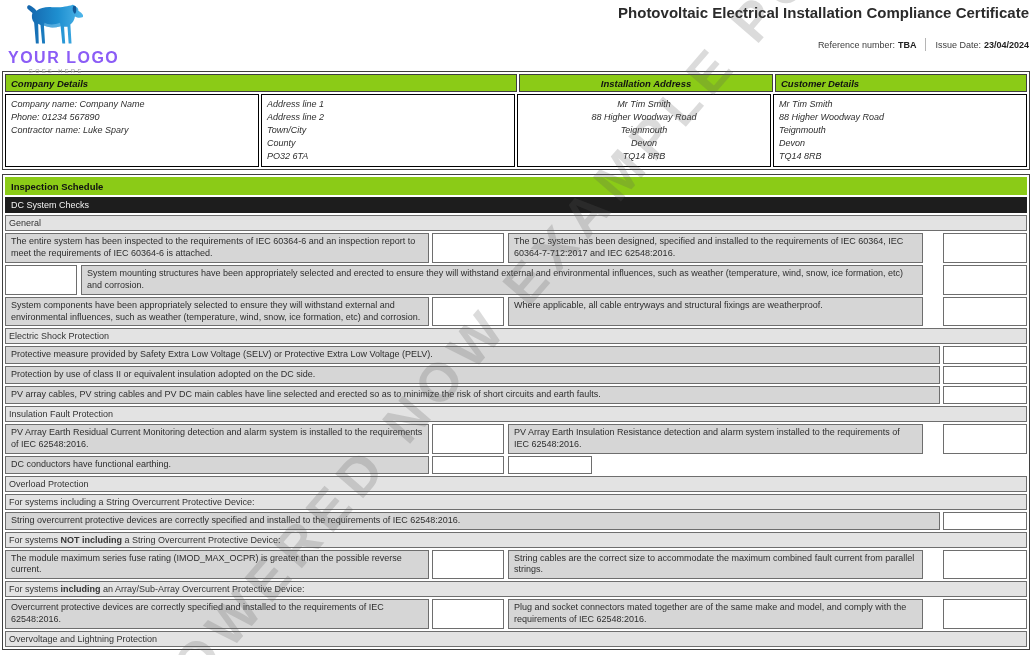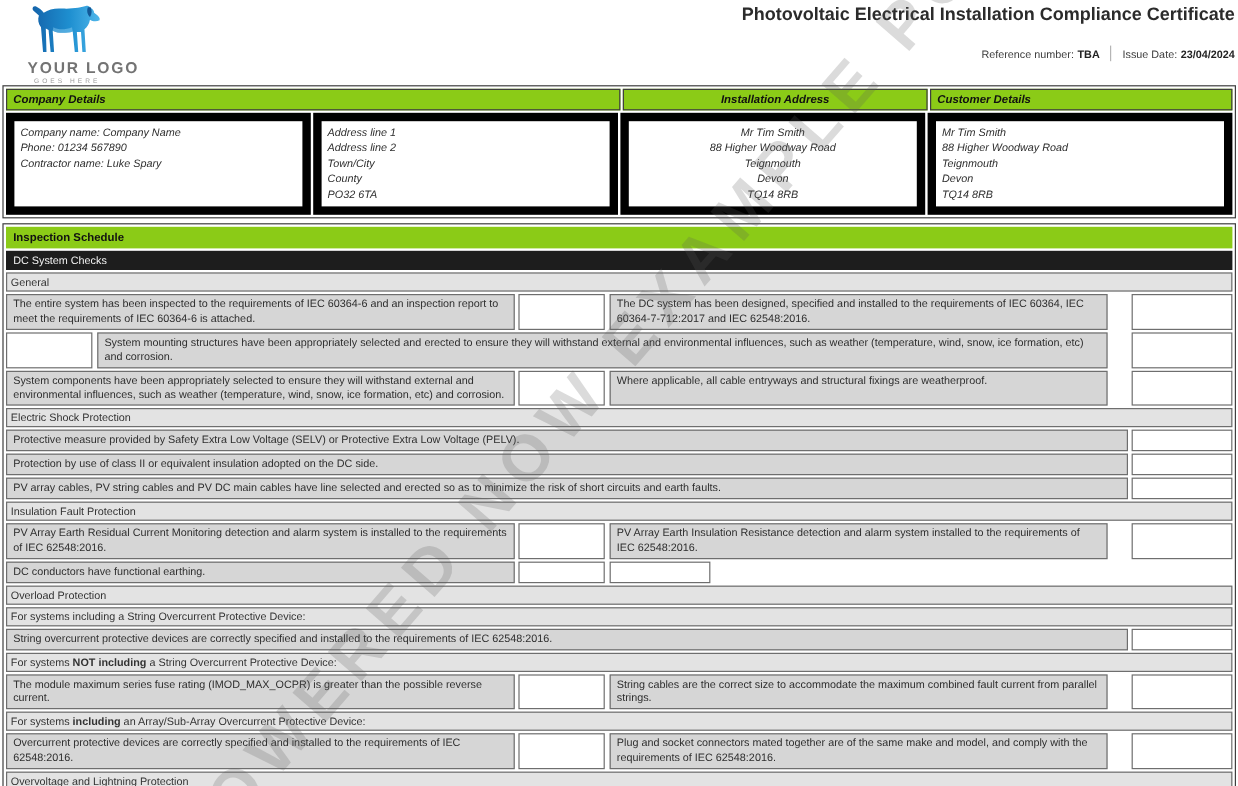--- a/index.html
+++ b/index.html
@@ -13,35 +13,35 @@
     position:absolute; left:130px; top:690px; width:1400px;
     transform:rotate(-49deg); transform-origin:0 0;
     font-size:54px; font-weight:bold; letter-spacing:9px; white-space:nowrap;
     color:rgba(90,90,90,0.22); z-index:9; pointer-events:none;
   }
 
   
   header { position:relative; height:70px; }
   .logo { position:absolute; left:8px; top:2px; width:96px; text-align:center; }
   .logo svg { display:block; margin:0 auto; }
-  .logo-title { font-size:13px; font-weight:bold; letter-spacing:1.5px; color:#737373; margin-top:1px; white-space:nowrap;margin-left:15px; }
+  .logo-title { font-size:16px; font-weight:bold; letter-spacing:1.5px; color:#8b5cf6; margin-top:1px; white-space:nowrap; }
   .logo-sub { font-size:5.5px; letter-spacing:2.5px; color:#9b9b9b; margin-top:1px; }
   .title-block { position:absolute; right:3px; top:4px; text-align:right; }
   h1 { font-size:15px; font-weight:bold; color:#2b2b2b; }
   .ref-line { margin-top:17px; font-size:9px; color:#3c3c3c; display:flex; justify-content:flex-end; align-items:center; }
   .ref-line b { margin-left:3px; color:#222; }
   .vdiv { display:inline-block; width:0; border-left:1px solid #b5b5b5; height:13px; margin:0 9px; }
 
   
   .tbl { margin:0 2px; border:1px solid #3f3f3f; padding:1px; background:#fff; }
   .info { margin-top:1px; }
   .trow { display:flex;font-style:italic; }
   .trow > div { margin:1px; }
   .hcell { background:#8BCB17; font-size:9.5px; font-weight:bold; color:#111; padding:3px 5px 2px; border:1px solid #3f3f3f; }
-  .bcell { font-size:9px; line-height:1.45; padding:3px 5px; border:7px solid #000000; background:#fff; }
+  .bcell { font-size:9px; line-height:1.45; padding:3px 5px; border:1px solid #000000; background:#fff; }
   .w50 { flex:0 0 512px; }
   .w25a { flex:0 0 254px; }
   .w25b { flex:0 0 254px;text-align:center; }
   .wq { flex:1; }
 
   .sched { margin-top:4px; border:1px solid #3f3f3f; }
   .green-bar { background:#8BCB17; font-size:9.5px; font-weight:bold; color:#111; padding:4px 6px 3px; margin:1px; }
   .dark-bar { background:#1d1d1d; color:#f2f2f2; font-size:9px; padding:3px 6px; margin:2px 1px 1px; }
 
   .row { display:flex; margin:2px 1px 0; }

